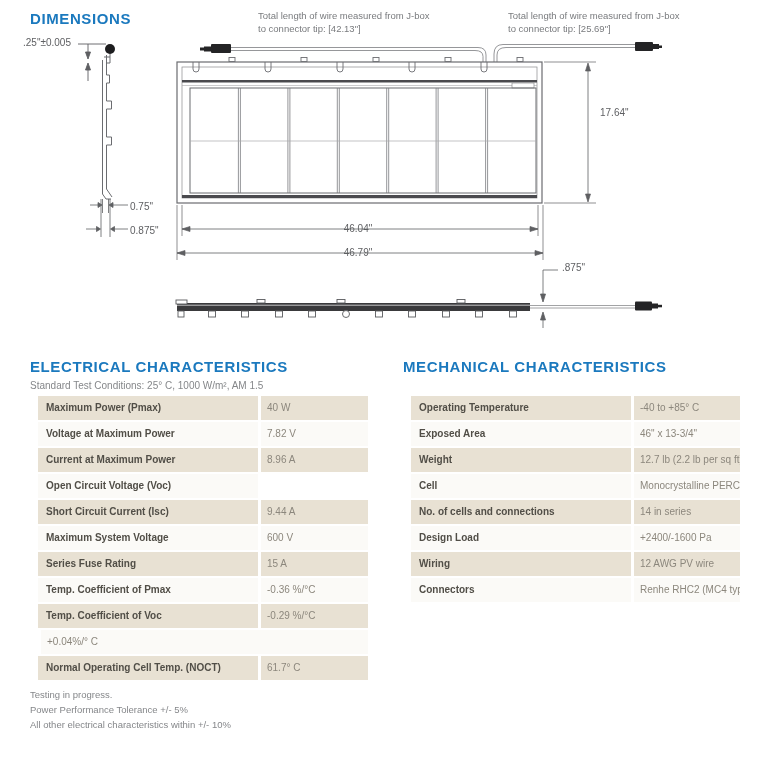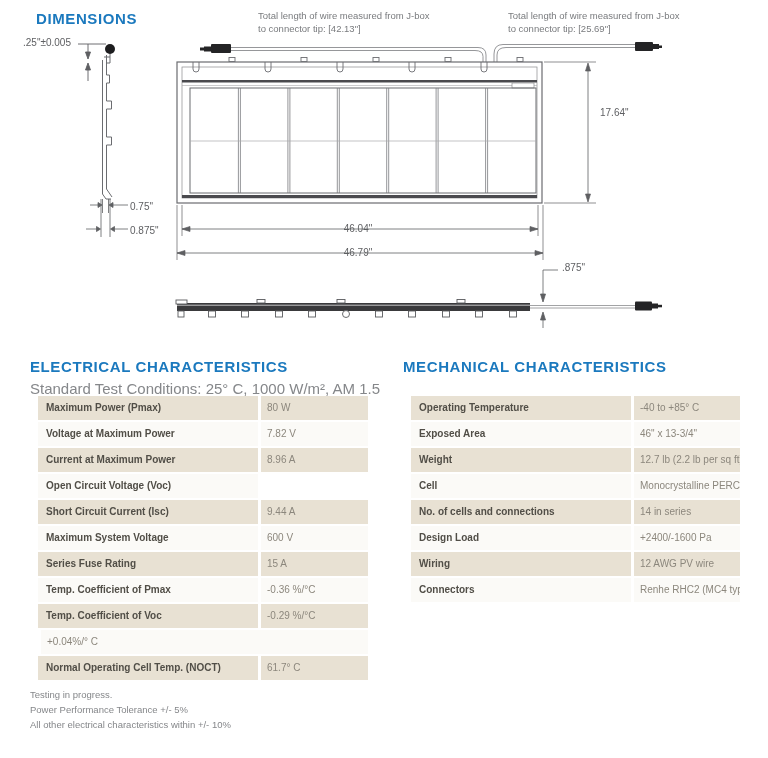--- a/index.html
+++ b/index.html
@@ -12,42 +12,42 @@
     color:#1B79BE;white-space:nowrap;
   }
   .wire-note{
     position:absolute;width:176px;font-size:9.5px;line-height:12.5px;color:#797B7E;
   }
   .dim-label{
     position:absolute;font-size:10px;color:#5E5F62;white-space:nowrap;
   }
   .dim-label.on-line{background:#ffffff;padding:0 5px;transform:translateX(-50%);line-height:12px;}
   svg{position:absolute;display:block;}
-  .subtitle{position:absolute;font-size:15px;color:#85878A;white-space:nowrap;}
+  .subtitle{position:absolute;font-size:10px;color:#85878A;white-space:nowrap;}
   .table{position:absolute;}
   .trow{display:flex;height:24px;margin-bottom:2px;padding-left:8px;}
   .tlabel{
     width:212px;padding-left:8px;font-size:10px;font-weight:700;color:#514E47;
     line-height:24px;white-space:nowrap;overflow:hidden;
   }
   .tvalue{
     flex:1;margin-left:3px;padding-left:6px;font-size:10px;color:#8C877D;
     line-height:24px;white-space:nowrap;overflow:hidden;
   }
   .trow:nth-child(odd) .tlabel,.trow:nth-child(odd) .tvalue{background:#E8E1D3;}
   .trow:nth-child(even) .tlabel,.trow:nth-child(even) .tvalue{background:#FBFAF7;}
   .notes{position:absolute;font-size:9.5px;line-height:15px;color:#85878A;}
   .notes div{white-space:nowrap;}
 </style>
 </head>
 <body>
 
 <div class="page">
 
-  <h2 class="sec-title" style="left:36px;top:10px;">DIMENSIONS</h2>
+  <h2 class="sec-title" style="left:30px;top:10px;">DIMENSIONS</h2>
 
   <div class="wire-note" style="left:258px;top:10px;">Total length of wire measured from J-box to connector tip: [42.13"]</div>
   <div class="wire-note" style="left:508px;top:10px;">Total length of wire measured from J-box to connector tip: [25.69"]</div>
 
   <span class="dim-label" style="left:23px;top:37px;">.25"±0.005</span>
   <span class="dim-label" style="left:130px;top:201px;">0.75"</span>
   <span class="dim-label" style="left:130px;top:225px;">0.875"</span>
   <span class="dim-label on-line" style="left:358px;top:223px;">46.04"</span>
   <span class="dim-label on-line" style="left:358px;top:247px;">46.79"</span>
   <span class="dim-label" style="left:600px;top:107px;">17.64"</span>
@@ -211,21 +211,21 @@
       <line x1="378" y1="62" x2="378" y2="72" fill="none"></line>
     </g>
   </svg>
 
   <h2 class="sec-title" style="left:30px;top:358px;text-align:center;">ELECTRICAL CHARACTERISTICS</h2>
   <div class="subtitle" style="left:30px;top:380px;">Standard Test Conditions: 25° C, 1000 W/m², AM 1.5</div>
 
   <div class="table" style="left:30px;top:396px;width:338px;">
     <div class="trow">
         <div class="tlabel">Maximum Power (Pmax)</div>
-        <div class="tvalue">80 W</div>
+        <div class="tvalue">40 W</div>
       </div>
     <div class="trow">
         <div class="tlabel">Voltage at Maximum Power</div>
         <div class="tvalue">7.82 V</div>
       </div>
     <div class="trow">
         <div class="tlabel">Current at Maximum Power</div>
         <div class="tvalue">8.96 A</div>
       </div>
     <div class="trow">

